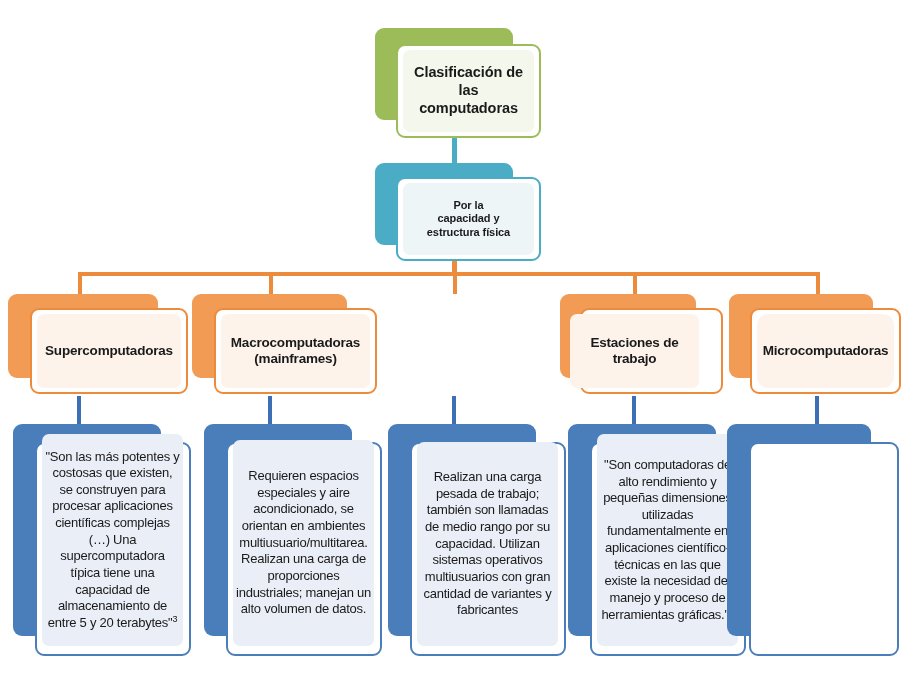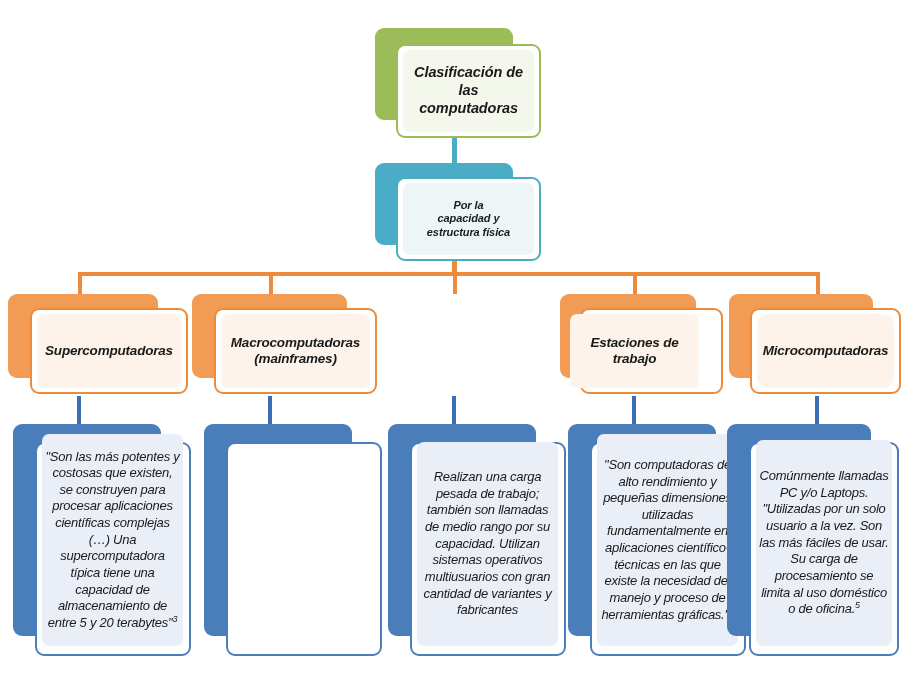--- a/index.html
+++ b/index.html
@@ -12,21 +12,20 @@
     height: 678px;
     position: relative;
     overflow: hidden;
     font-family: "Liberation Sans", sans-serif;
   }
   #canvas {
     position: absolute;
     left: 0; top: 0;
     width: 746px;
     height: 678px;
-    font-style: italic;
   }
 
   
   .conn {
     position: absolute;
   }
   .conn-v-teal   { background: #4BACC6; }
   .conn-v-orange { background: #ED8B3C; }
   .conn-h-orange { background: #ED8B3C; }
   .conn-v-blue   { background: #3C6FB4; }
@@ -196,20 +195,23 @@
     <div class="shadow" style="width:148px; height:212px;"></div>
     <div class="card" style="left:22px; top:18px; width:156px; height:214px;"></div>
     <div class="inner" style="left:29px; top:10px; width:141px; height:212px;">
       <span class="label"><span>"Son  las más potentes y costosas que existen, se construyen para procesar aplicaciones científicas complejas (…) Una supercomputadora típica tiene una capacidad de almacenamiento de entre 5 y 20 terabytes"</span><sup>3</sup></span>
     </div>
   </div>
 
   <div class="node desc" style="left:204px; top:424px; width:178px; height:232px;">
     <div class="shadow" style="width:148px; height:212px;"></div>
     <div class="card" style="left:22px; top:18px; width:156px; height:214px;"></div>
+    <div class="inner" style="left:29px; top:16px; width:141px; height:206px;">
+      <span class="label"><span>Requieren espacios especiales y aire acondicionado,  se orientan en ambientes multiusuario/multitarea. Realizan una carga de proporciones industriales; manejan un alto volumen de datos.</span><sup></sup></span>
+    </div>
   </div>
 
   <div class="node desc" style="left:388px; top:424px; width:178px; height:232px;">
     <div class="shadow" style="width:148px; height:212px;"></div>
     <div class="card" style="left:22px; top:18px; width:156px; height:214px;"></div>
     <div class="inner" style="left:29px; top:18px; width:141px; height:204px;">
       <span class="label"><span>Realizan una carga pesada de trabajo; también son llamadas de medio rango por su capacidad. Utilizan sistemas operativos multiusuarios con gran cantidad de variantes y fabricantes</span><sup></sup></span>
     </div>
   </div>
 
@@ -217,18 +219,15 @@
     <div class="shadow" style="width:148px; height:212px;"></div>
     <div class="card" style="left:22px; top:18px; width:156px; height:214px;"></div>
     <div class="inner" style="left:29px; top:10px; width:141px; height:212px;">
       <span class="label"><span>"Son computadoras de alto rendimiento y pequeñas dimensiones utilizadas fundamentalmente en aplicaciones científico-técnicas en las que existe la necesidad del manejo y proceso de herramientas gráficas."</span><sup>4</sup></span>
     </div>
   </div>
 
   <div class="node desc" style="left:727px; top:424px; width:172px; height:232px;">
     <div class="shadow" style="width:144px; height:212px;"></div>
     <div class="card" style="left:22px; top:18px; width:150px; height:214px;"></div>
-    <div class="inner" style="left:29px; top:16px; width:136px; height:206px;">
-      <span class="label"><span>Comúnmente llamadas PC y/o Laptops. "Utilizadas por un solo usuario a la vez. Son las más fáciles de usar. Su carga de procesamiento se limita al uso doméstico o de oficina.</span><sup>5</sup></span>
-    </div>
   </div>
 
 </div>
 
 </body></html>

